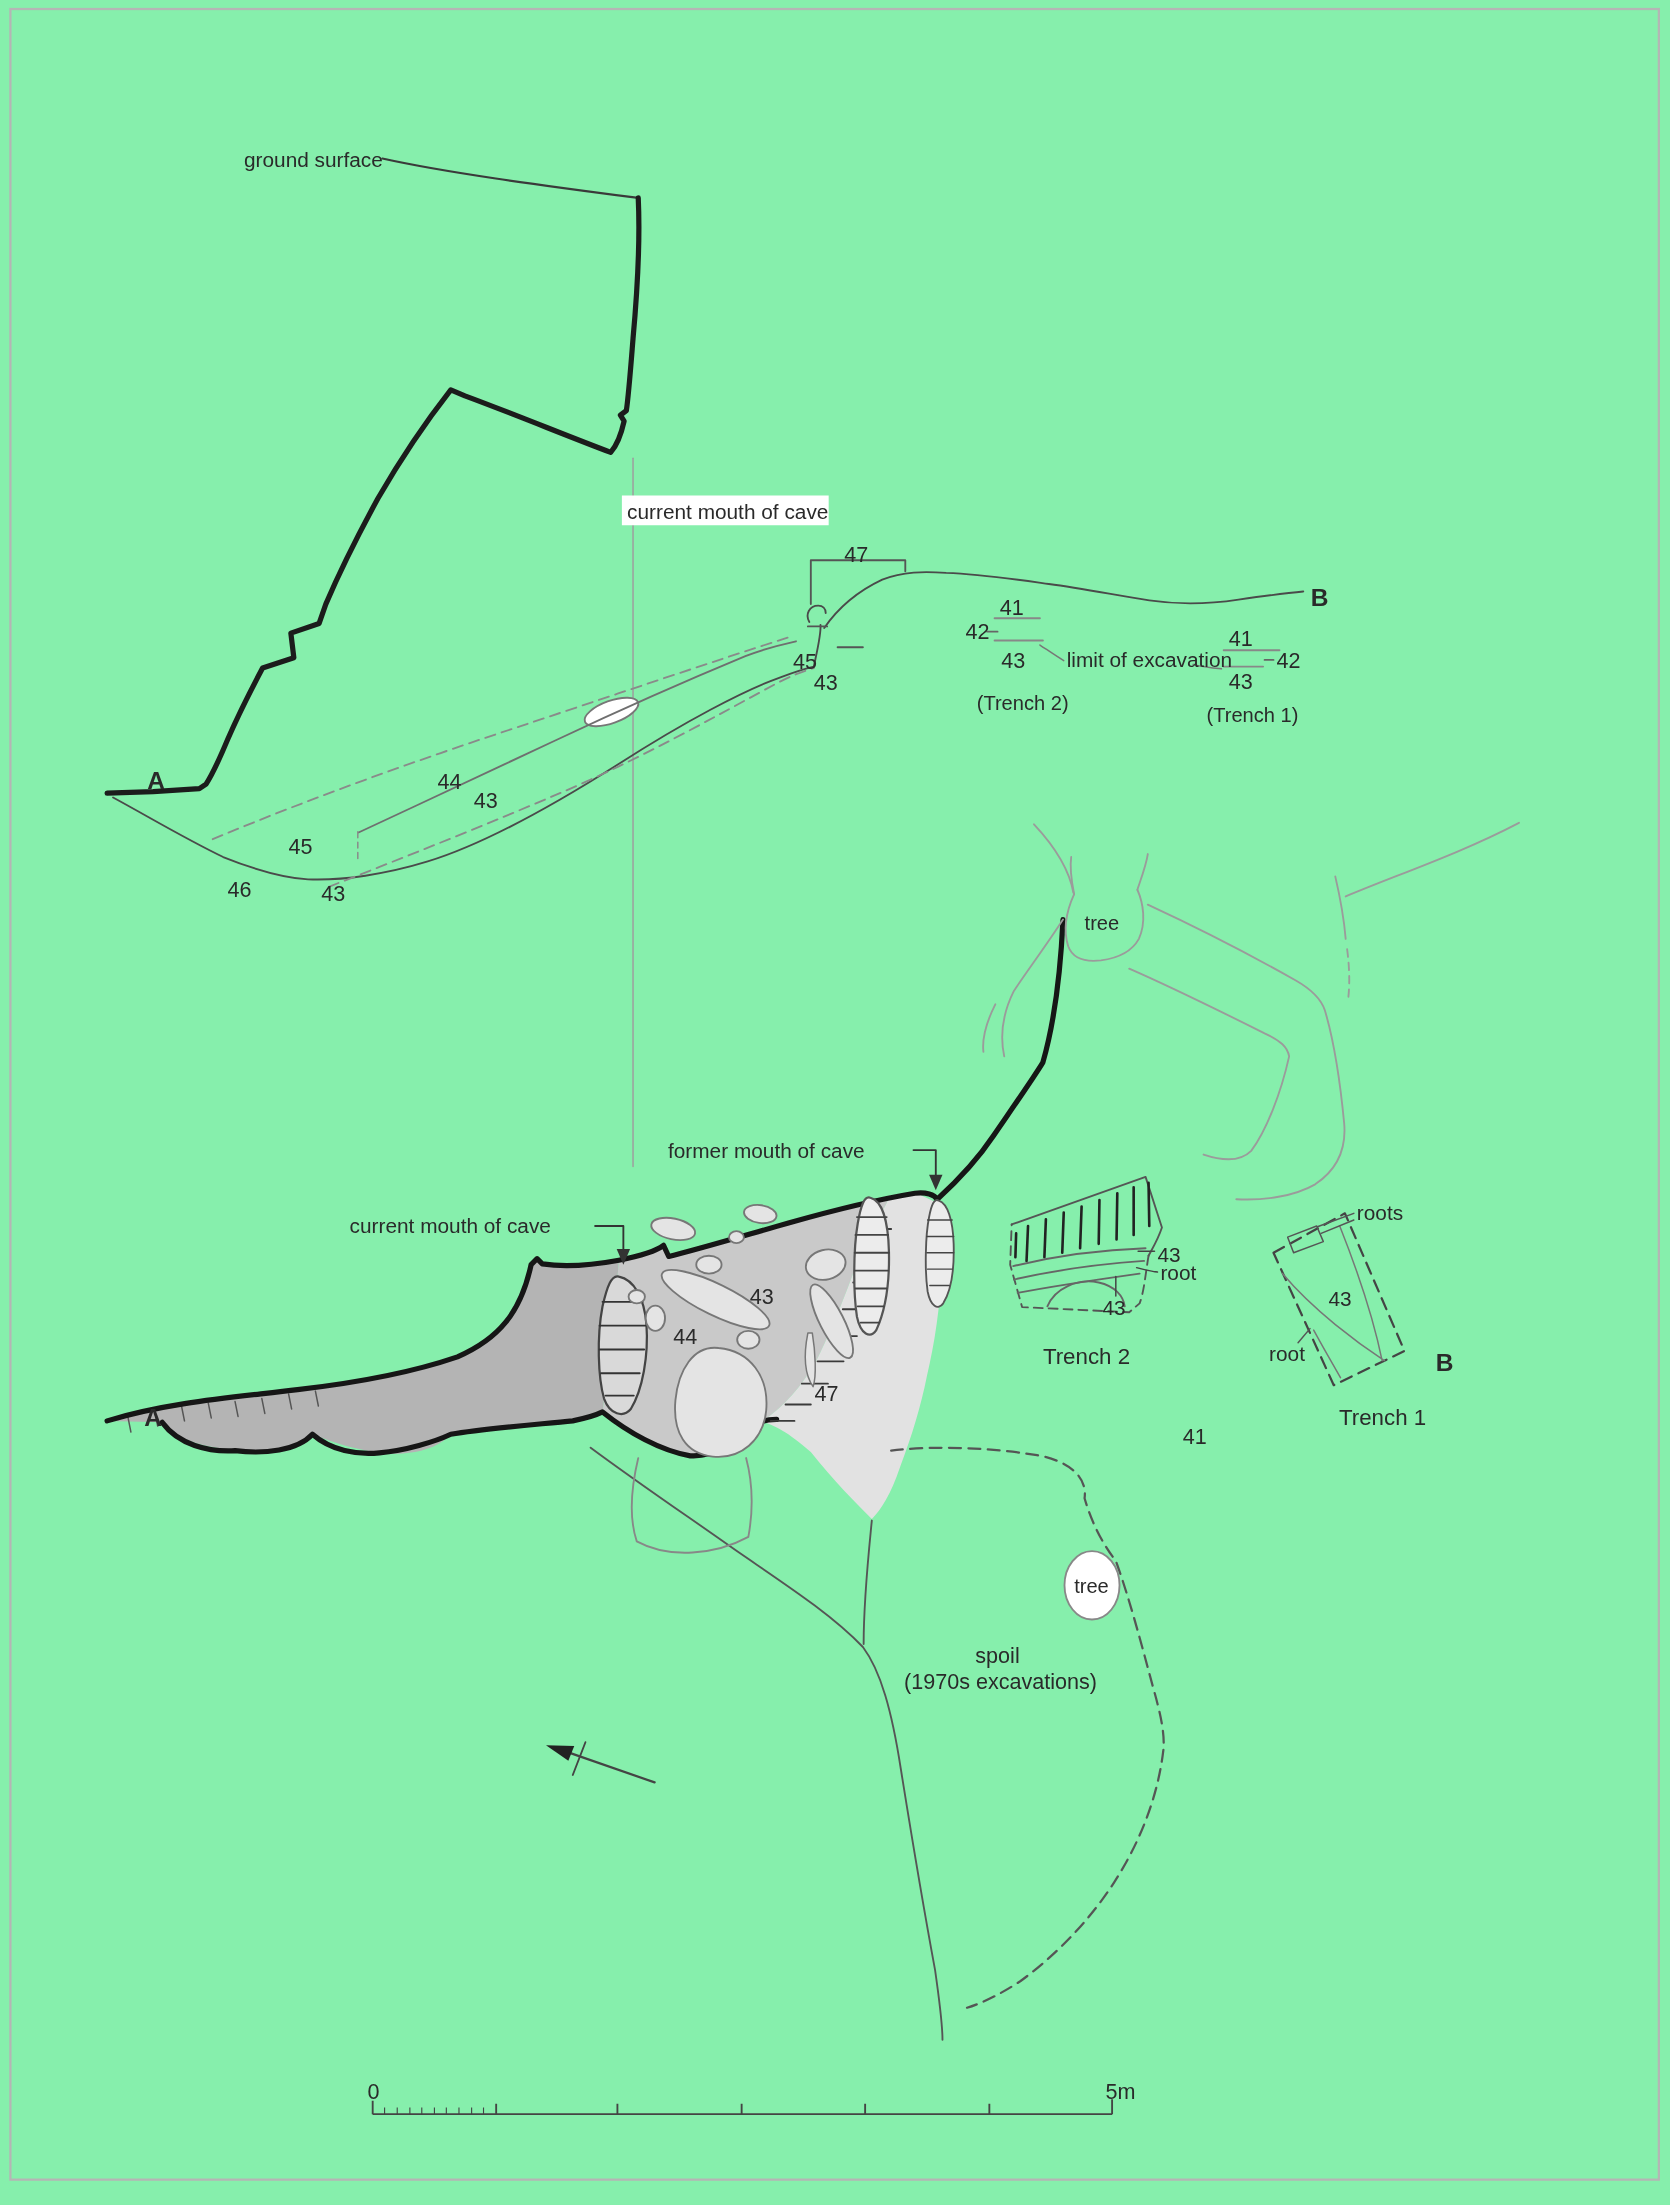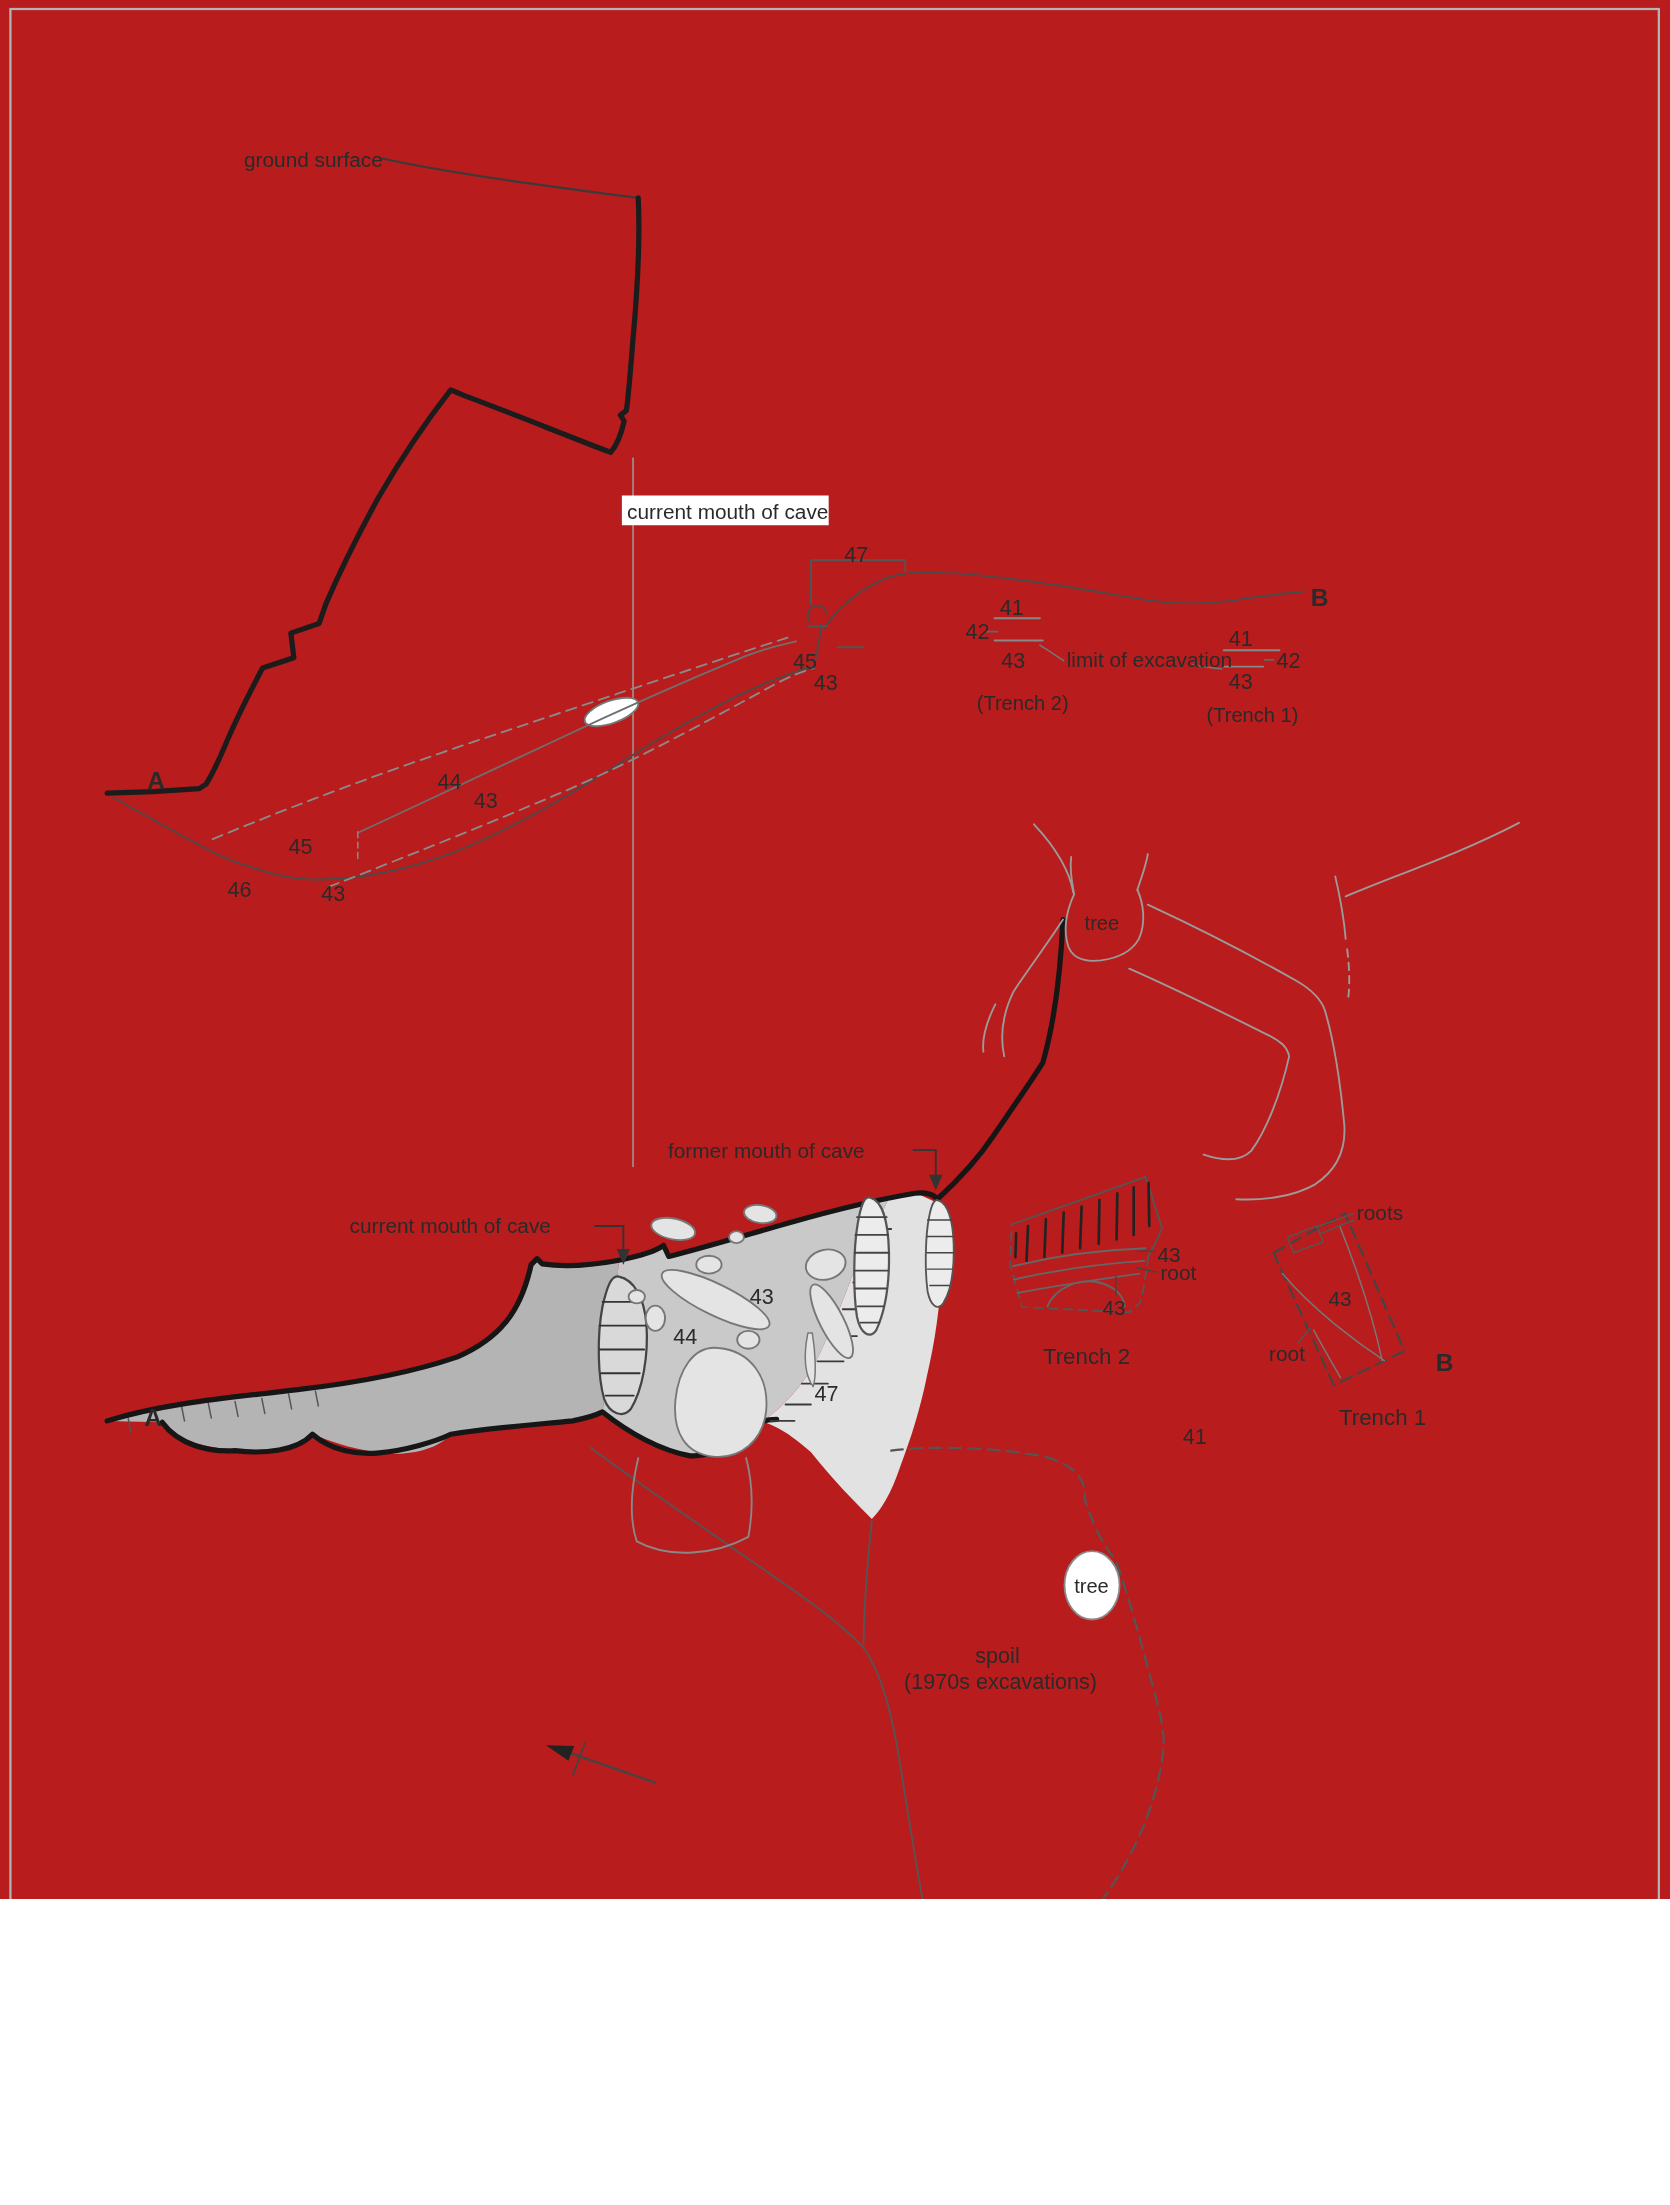--- a/index.html
+++ b/index.html
@@ -1,16 +1,16 @@
 <!DOCTYPE html>
 <html style="font-size:12px"><head>
 <meta charset="utf-8">
 <style>
   html,body{margin:0;padding:0;background:#ffffff;}
-  .stage{position:relative;width:1670px;height:1899px;background:#b91c1c;overflow:hidden;text-align:right;}
+  .stage{position:relative;width:1670px;height:2205px;background:#86efac;overflow:hidden;text-align:right;}
   svg{position:absolute;left:0;top:0;}
   text{font-family:"Liberation Sans","DejaVu Sans",sans-serif;fill:#2a2a2a;}
   .lbl{font-size:28px;}
   .num{font-size:29px;}
   .cap{font-size:27px;}
   .big{font-size:33px;font-weight:bold;}
   .tr{font-size:30px;}
 </style>
 </head>
 <body>

